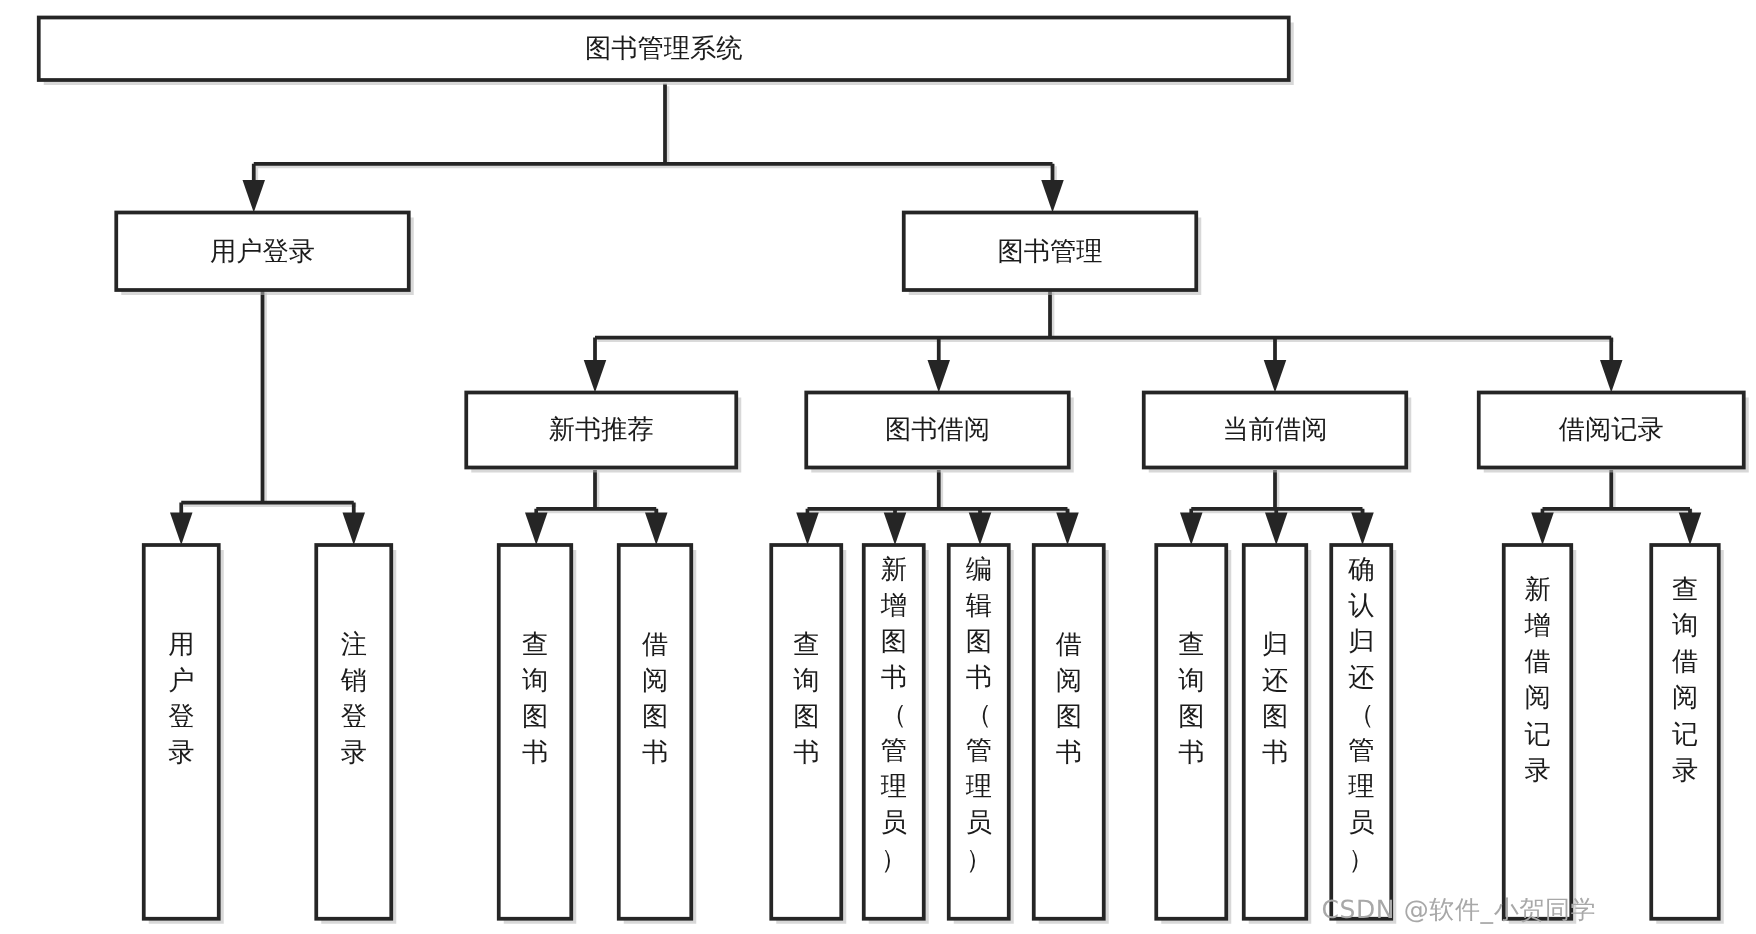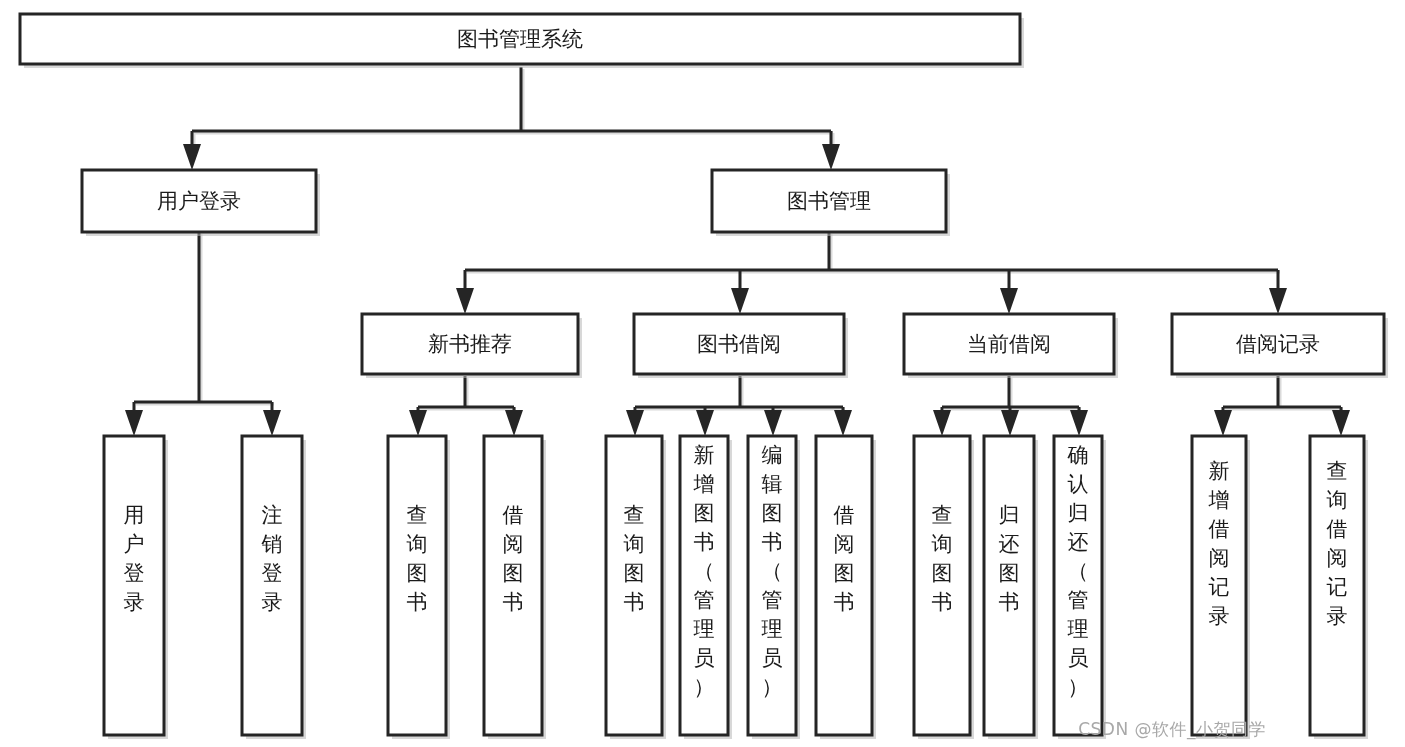--- a/index.html
+++ b/index.html
@@ -10,21 +10,21 @@
   }
   body {
     width: 1405px;
     height: 747px;
     position: relative;
     overflow: hidden;
     font-family: "DejaVu Sans", "Liberation Sans", sans-serif;
   }
   #diagram-root {
     position: absolute;
-    left: 0;
+    left: 11px;
     top: 0;
     width: 1278px;
     height: 747px;
   }
   svg.canvas {
     display: block;
     width: 1405px;
     height: 747px;
   }
   .node-box {
@@ -63,21 +63,21 @@
     fill: #1b1b1b;
     font-family: "DejaVu Sans", "Liberation Sans", sans-serif;
     font-size: 21px;
     text-anchor: middle;
   }
   .watermark {
     position: absolute;
     right: 12px;
     bottom: 6px;
     font-family: "DejaVu Sans", "Liberation Sans", sans-serif;
-    font-size: 17px;
+    font-size: 20px;
     color: #a8a8a8;
     white-space: nowrap;
     letter-spacing: 0.5px;
     margin-left: 40px;
   }
 </style>
 </head>
 <body>
 
 <div id="diagram-root">

